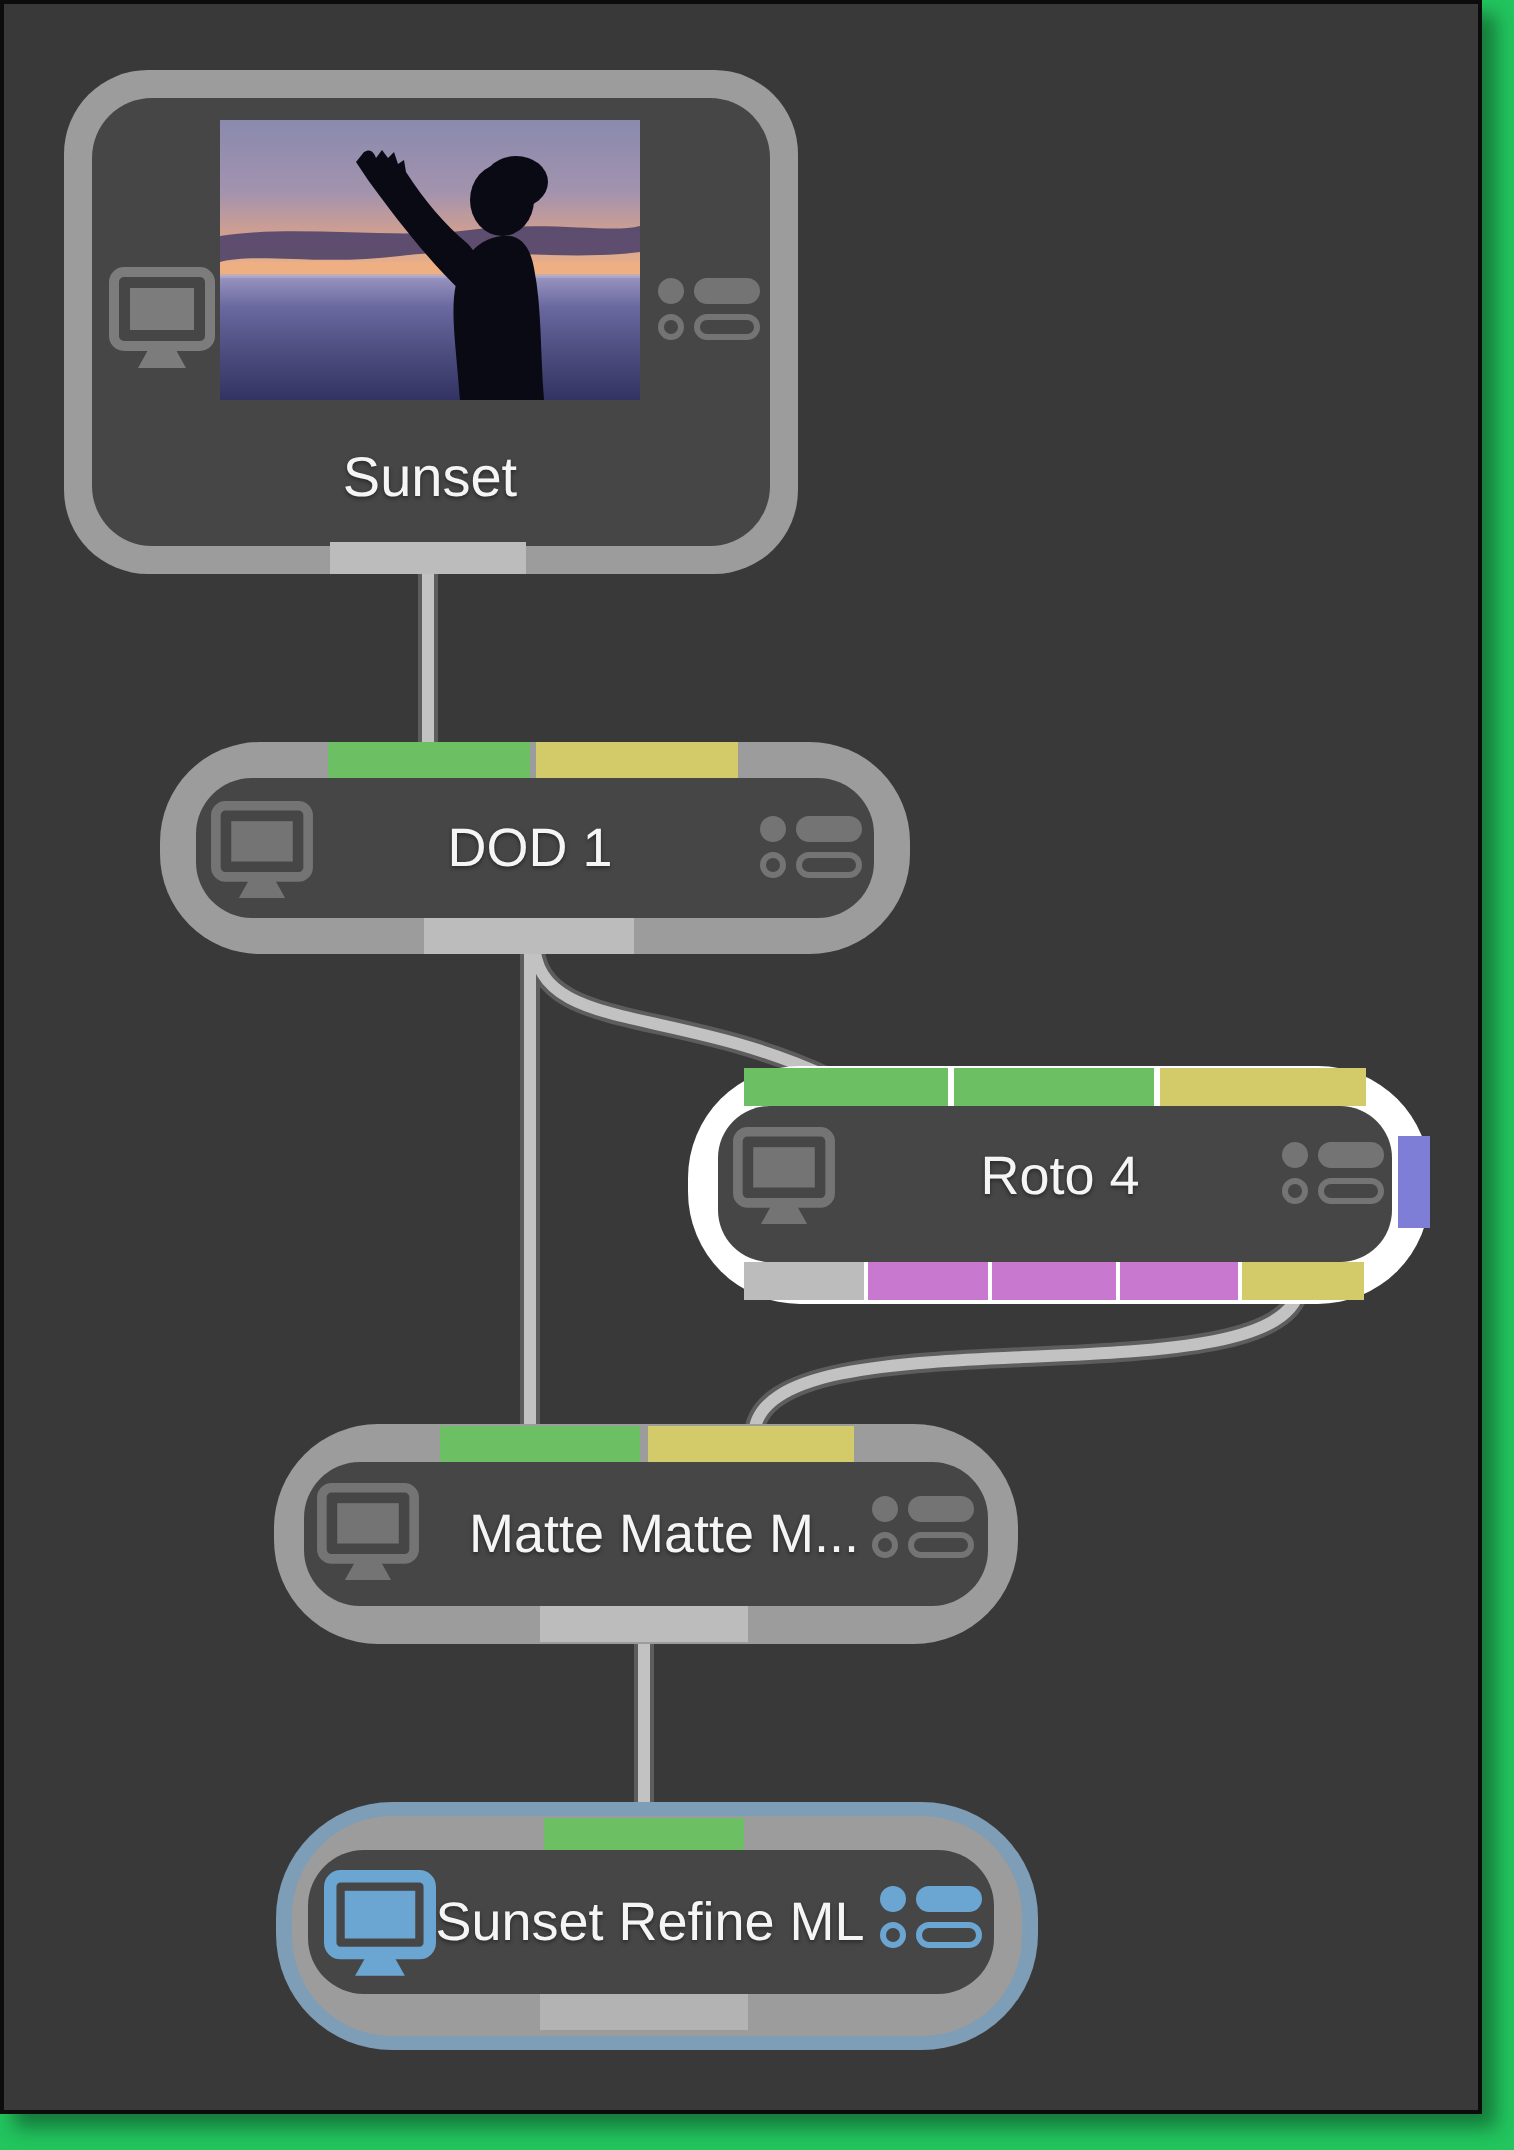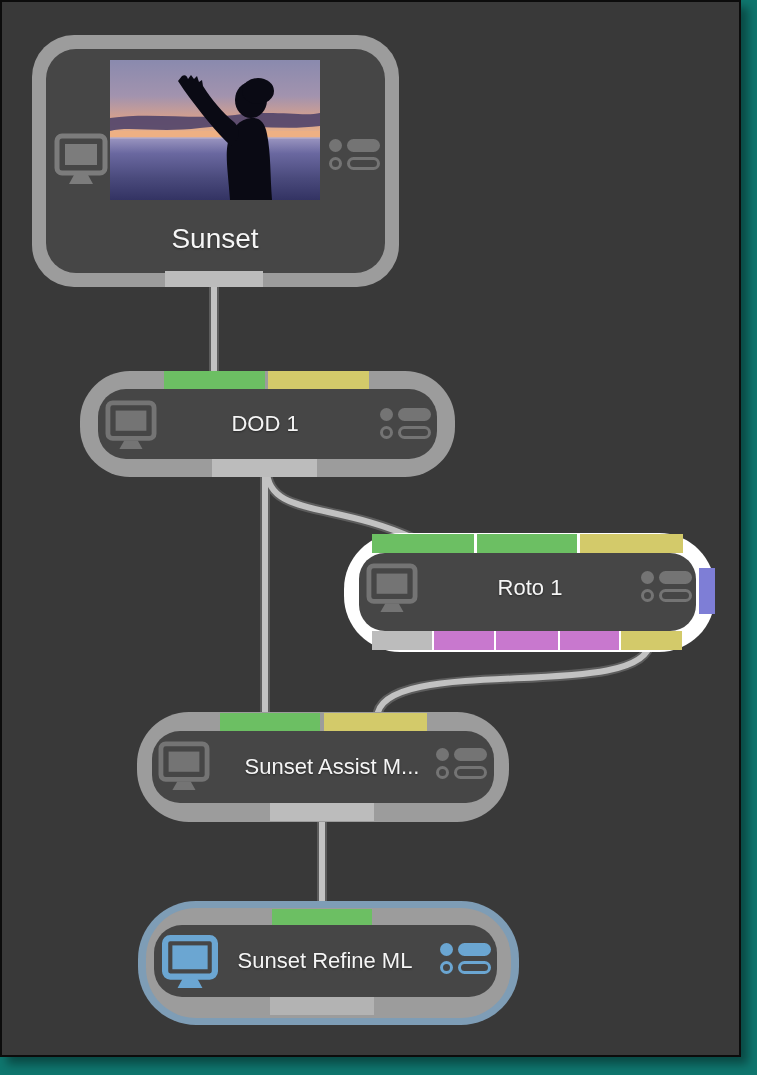--- a/index.html
+++ b/index.html
@@ -1,33 +1,33 @@
 <!DOCTYPE html>
 <html><head>
 <meta charset="utf-8">
 <style>
   html,body{margin:0;padding:0;background:#ffffff;font-family:"Liberation Sans",sans-serif;}
-  #stage{position:relative;width:757px;height:1075px;background:#0f766e;overflow:hidden;}
+  #stage{position:relative;width:757px;height:1075px;background:#22c55e;overflow:hidden;}
   #frame{position:absolute;left:0;top:0;width:741px;height:1057px;box-sizing:border-box;
          background:#393939;border:2px solid #0c0c0c;box-shadow:7px 7px 9px rgba(0,0,0,.38);}
   .abs{position:absolute;}
   
   .ring{position:absolute;background:#9c9c9c;}
   .ring.white{background:#ffffff;}
   .ring.blue{background:#7e9db6;}
   .body{position:absolute;background:#464646;}
   
   .port{position:absolute;}
   .port.green{background:#6cbf63;}
   .port.yellow{background:#d3ca6a;}
   .port.purple{background:#c878ce;}
   .port.violet{background:#7e7ed6;}
   .port.gray{background:#bcbcbc;}
   
-  .nlabel{position:absolute;color:#f5f5f5;font-size:22px;text-align:center;
+  .nlabel{position:absolute;color:#f5f5f5;font-size:27px;text-align:center;
           line-height:36px;height:36px;text-shadow:0 1px 2px rgba(0,0,0,.45);white-space:nowrap;}
   
   .opt{position:absolute;display:grid;grid-template-columns:13px 33px;grid-auto-rows:13px;
        gap:5px 5px;align-items:center;}
   .opt .dotf{width:13px;height:13px;border-radius:50%;background:#747474;}
   .opt .barf{width:33px;height:13px;border-radius:7px;background:#747474;}
   .opt .doto{width:13px;height:13px;border-radius:50%;border:3px solid #747474;box-sizing:border-box;}
   .opt .baro{width:33px;height:13px;border-radius:7px;border:3px solid #747474;box-sizing:border-box;}
   .opt.blue .dotf,.opt.blue .barf{background:#6ba6d2;}
   .opt.blue .doto,.opt.blue .baro{border-color:#6ba6d2;}
@@ -149,21 +149,21 @@
       <path d="M20,42 h14 l5,9 h-24 z" fill="#747474"></path>
     </svg>
 
     <div class="opt" style="left:639px;top:569px;">
       <span class="dotf"></span>
       <span class="barf"></span>
       <span class="doto"></span>
       <span class="baro"></span>
     </div>
 
-    <div class="nlabel" style="left:378px;top:568px;width:300px;">Roto 1</div>
+    <div class="nlabel" style="left:378px;top:568px;width:300px;">Roto 4</div>
   </div>
 
   <div>
     <div class="ring" style="left:135px;top:710px;width:372px;height:110px;border-radius:52px;"></div>
     <div class="port green" style="left:218px;top:711px;width:100px;height:18px;"></div>
     <div class="port yellow" style="left:322px;top:711px;width:103px;height:18px;"></div>
     <div class="body" style="left:150px;top:729px;width:342px;height:72px;border-radius:28px;"></div>
     <div class="port gray" style="left:268px;top:801px;width:104px;height:18px;"></div>
 
     <svg class="abs" style="left:156px;top:739px;" width="52" height="50" viewBox="0 0 54 52">
@@ -172,21 +172,21 @@
       <path d="M20,42 h14 l5,9 h-24 z" fill="#747474"></path>
     </svg>
 
     <div class="opt" style="left:434px;top:746px;">
       <span class="dotf"></span>
       <span class="barf"></span>
       <span class="doto"></span>
       <span class="baro"></span>
     </div>
 
-    <div class="nlabel" style="left:180px;top:747px;width:300px;">Sunset Assist M...</div>
+    <div class="nlabel" style="left:180px;top:747px;width:300px;">Matte Matte M...</div>
   </div>
 
   <div>
     <div class="ring blue" style="left:136px;top:899px;width:381px;height:124px;border-radius:58px;"></div>
     <div class="ring" style="left:144px;top:906px;width:365px;height:110px;border-radius:50px;"></div>
     <div class="port green" style="left:270px;top:907px;width:100px;height:18px;"></div>
     <div class="body" style="left:152px;top:923px;width:343px;height:72px;border-radius:28px;"></div>
     <div class="port gray" style="left:268px;top:995px;width:104px;height:18px;background:#b3b3b3;"></div>
 
     <svg class="abs" style="left:160px;top:933px;" width="56" height="54" viewBox="0 0 54 52">

